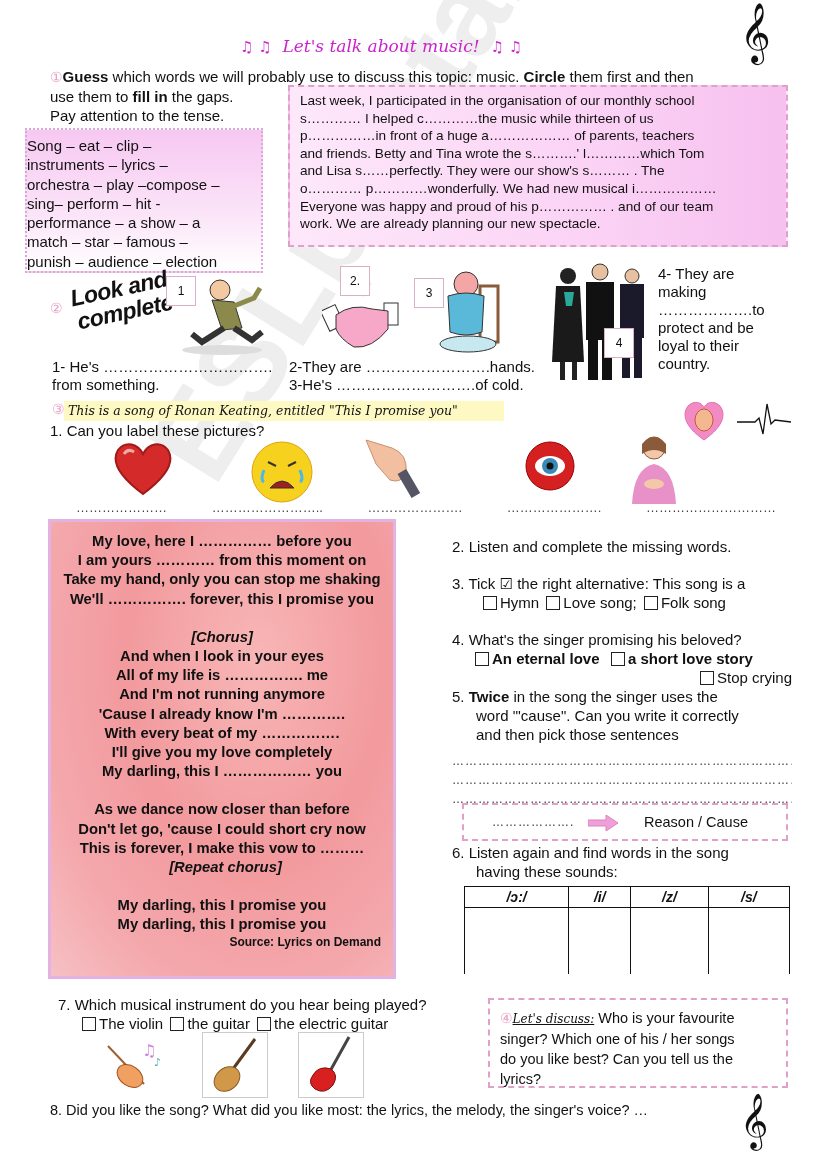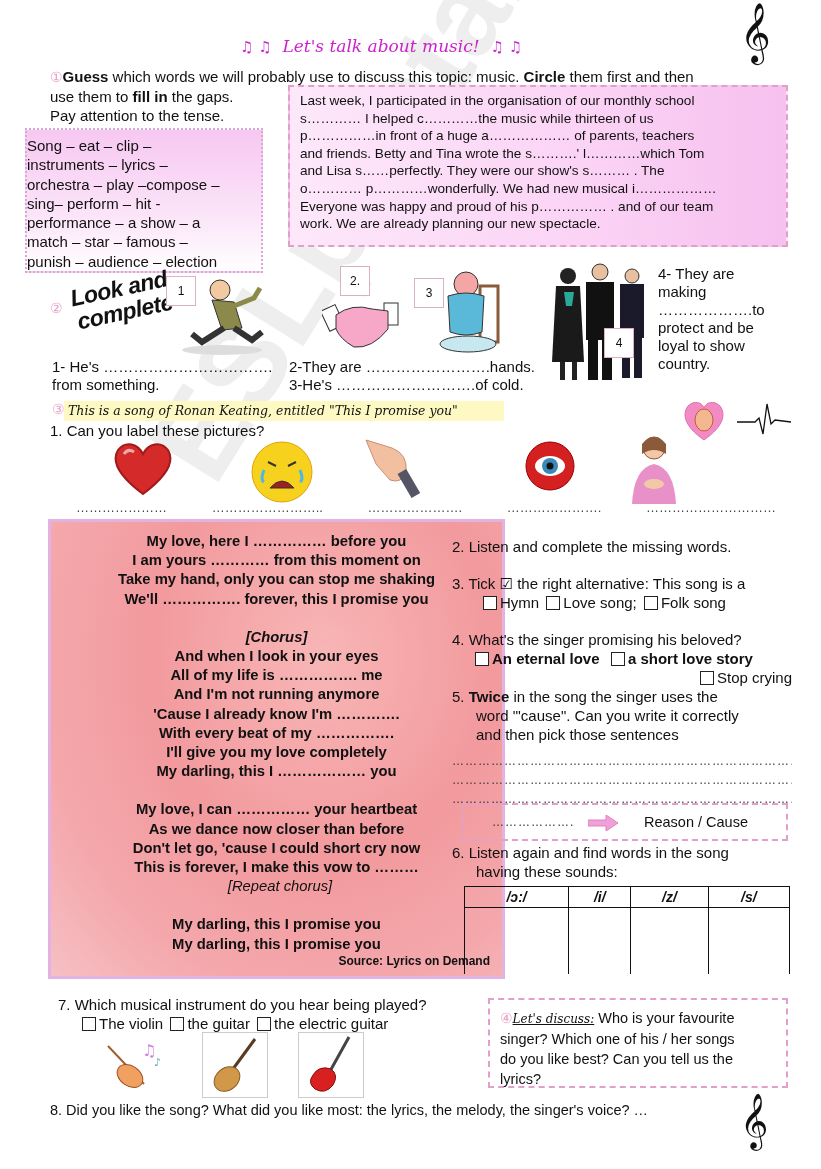--- a/index.html
+++ b/index.html
@@ -11,21 +11,21 @@
   .clef { font-size: 52px; line-height: 1; color: #111; font-family: "DejaVu Serif", serif; }
   .circ { color: #e8a0c8; font-size: 14px; }
   .intro { left: 50px; top: 67px; width: 730px; font-size: 15px; line-height: 19px; }
   .intro b { font-weight: bold; }
   .wordbox { left: 25px; top: 128px; width: 238px; height: 145px; border: 2px dotted #d8a8d8; background: linear-gradient(180deg, #f7c8f2 0%, #fbe4f8 60%, #ffffff 100%); padding: 6px 0; font-size: 15px; line-height: 19.3px; }
   .storybox { left: 288px; top: 85px; width: 500px; height: 162px; border: 2px dashed #e0a0c8; background: linear-gradient(90deg, #fde8fa 0%, #fbd3f5 60%, #f6c0ef 100%); padding: 5px 10px; font-size: 13.6px; line-height: 17.6px; }
   .lookc { left: 72px; top: 276px; font-size: 23px; font-weight: bold; font-style: italic; transform: rotate(-12deg); line-height: 24px; letter-spacing: -0.5px; }
   .star { width: 30px; height: 30px; border: 1px solid #d9b0c8; text-align: center; line-height: 28px; font-size: 12px; background: #fff; }
   .q-lines { font-size: 15px; line-height: 18px; }
   .songtitle { left: 64px; top: 401px; width: 440px; height: 20px; background: #fef9c3; font-family: "DejaVu Serif", serif; font-style: italic; font-size: 12.5px; line-height: 20px; padding-left: 4px; }
-  .lyricbox { left: 48px; top: 519px; width: 457px; height: 460px; border: 3px solid #e2b3e2; background: radial-gradient(ellipse at 60% 30%, #f8b6b6 0%, #f29a9e 45%, #f4a8ac 75%, #f6c0c4 100%); text-align: center; font-weight: bold; font-size: 14.8px; line-height: 19.2px; padding-top: 10px; }
+  .lyricbox { left: 48px; top: 519px; width: 348px; height: 460px; border: 3px solid #e2b3e2; background: radial-gradient(ellipse at 60% 30%, #f8b6b6 0%, #f29a9e 45%, #f4a8ac 75%, #f6c0c4 100%); text-align: center; font-weight: bold; font-size: 14.8px; line-height: 19.2px; padding-top: 10px; }
   .lyricbox .it { font-style: italic; font-weight: bold; }
   .dashbox { border: 2px dashed #e0a0c8; }
   table.snd { border-collapse: collapse; }
   table.snd td, table.snd th { border: 1px solid #111; text-align: center; font-style: italic; font-weight: bold; font-size: 14px; }
   .cb { display: inline-block; width: 14px; height: 14px; border: 1px solid #222; vertical-align: -2px; margin: 0 3px; background: #fff; }
   .dots { letter-spacing: 1px; color: #333; }
   .watermark { left: 120px; top: 430px; font-size: 120px; font-weight: bold; color: rgba(120,120,120,0.13); transform: rotate(-58deg); transform-origin: left top; white-space: nowrap; pointer-events: none; }
 </style>
 </head>
 <body>
@@ -114,21 +114,21 @@
   <rect x="74" y="76" width="8" height="40" fill="#1a1a2a"></rect>
     <rect x="86" y="76" width="8" height="40" fill="#1a1a2a"></rect>
 </svg>
 <div class="abs star" style="left:604px; top:328px;">4</div>
 
 <div class="abs q-lines" style="left:658px; top:265px; width:130px;">
   <div>4- They are</div>
   <div>making</div>
   <div>……………….to</div>
   <div>protect and be</div>
-  <div>loyal to show</div>
+  <div>loyal to their</div>
   <div>country.</div>
 </div>
 
 <div class="abs q-lines" style="left:52px; top:358px;">
   <div>1- He's …………………………….</div>
   <div> from something.</div>
 </div>
 <div class="abs q-lines" style="left:289px; top:358px;">
   <div>2-They are …………………….hands.</div>
   <div>3-He's ……………………….of cold.</div>
@@ -190,25 +190,24 @@
   <div style="height:19px;"></div>
   <div class="it">[Chorus]</div>
   <div>And when I look in your eyes</div>
   <div>All of my life is ……………. me</div>
   <div>And I'm not running anymore</div>
   <div>'Cause I already know I'm ………….</div>
   <div>With every beat of my …………….</div>
   <div>I'll give you my love completely</div>
   <div>My darling, this I ………………  you</div>
   <div style="height:19px;"></div>
-  <div>My love, I can …………… your heartbeat</div>
   <div>As we dance now closer than before</div>
   <div>Don't let go, 'cause I could short cry now</div>
   <div>This is forever, I make this vow to ………</div>
-  <div class="it" style="font-weight:normal;padding-left:7px;">[Repeat chorus]</div>
+  <div class="it" style="font-weight:bold;padding-left:7px;">[Repeat chorus]</div>
   <div style="height:19px;"></div>
   <div>My darling, this I promise you</div>
   <div>My darling, this I promise you</div>
   <div style="text-align:right; padding-right:12px; font-size:12px; line-height:15px;">Source: Lyrics on Demand</div>
 </div>
 
 <div class="abs q-lines" style="left:452px; top:537px; width:340px; line-height:19px;">
   <div>2.  Listen and complete the missing words.</div>
   <div style="height:18px;"></div>
   <div><span>3.  Tick </span><span>☑</span><span> the right alternative: This song is a</span></div>

